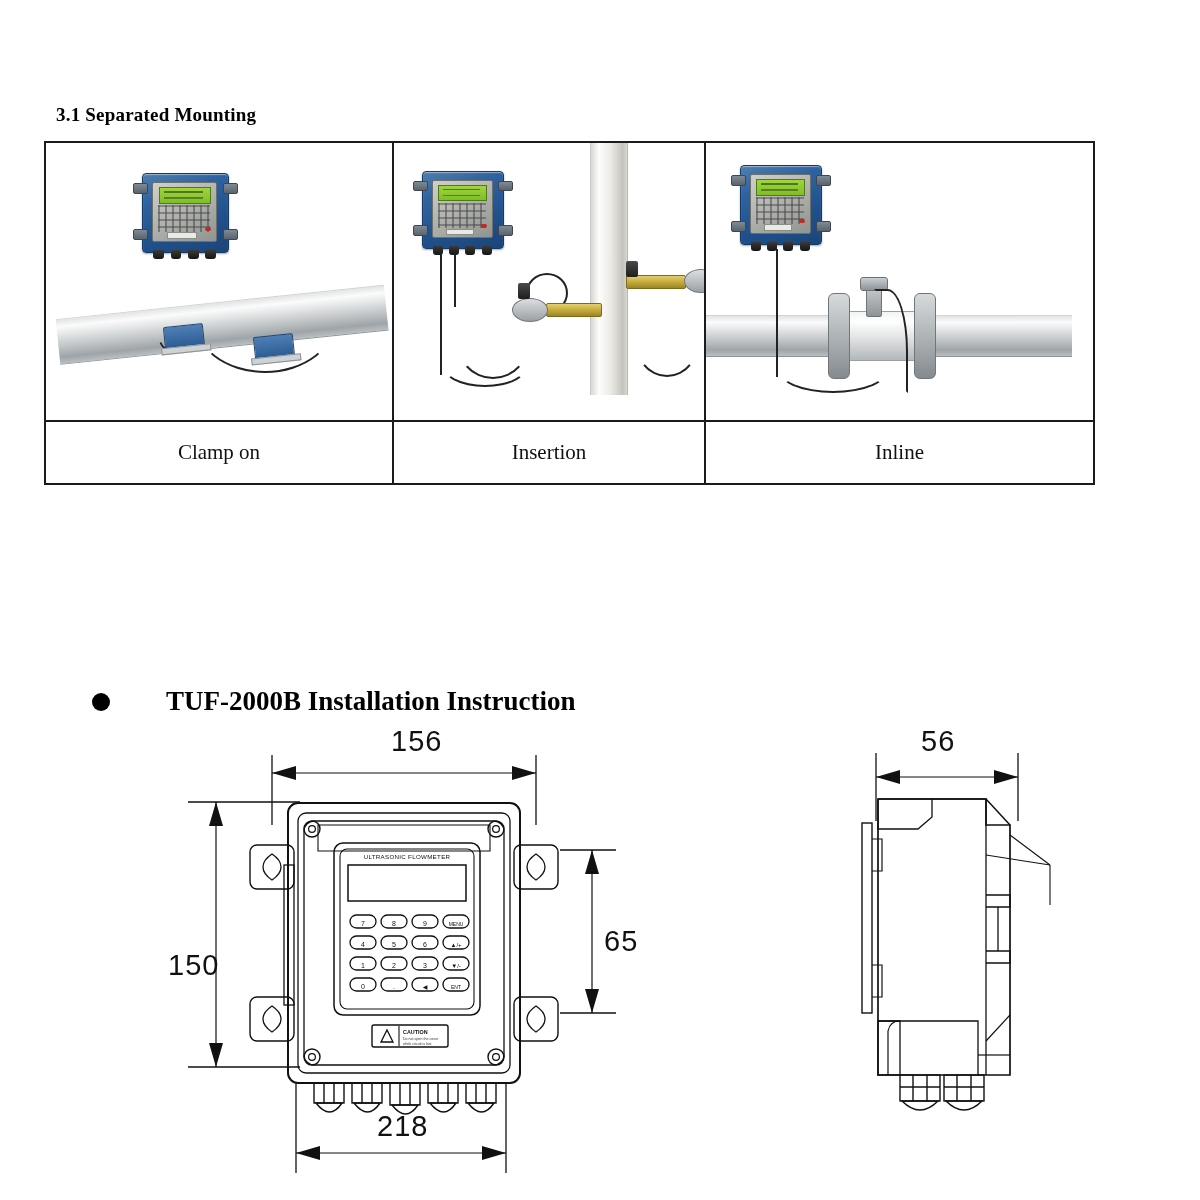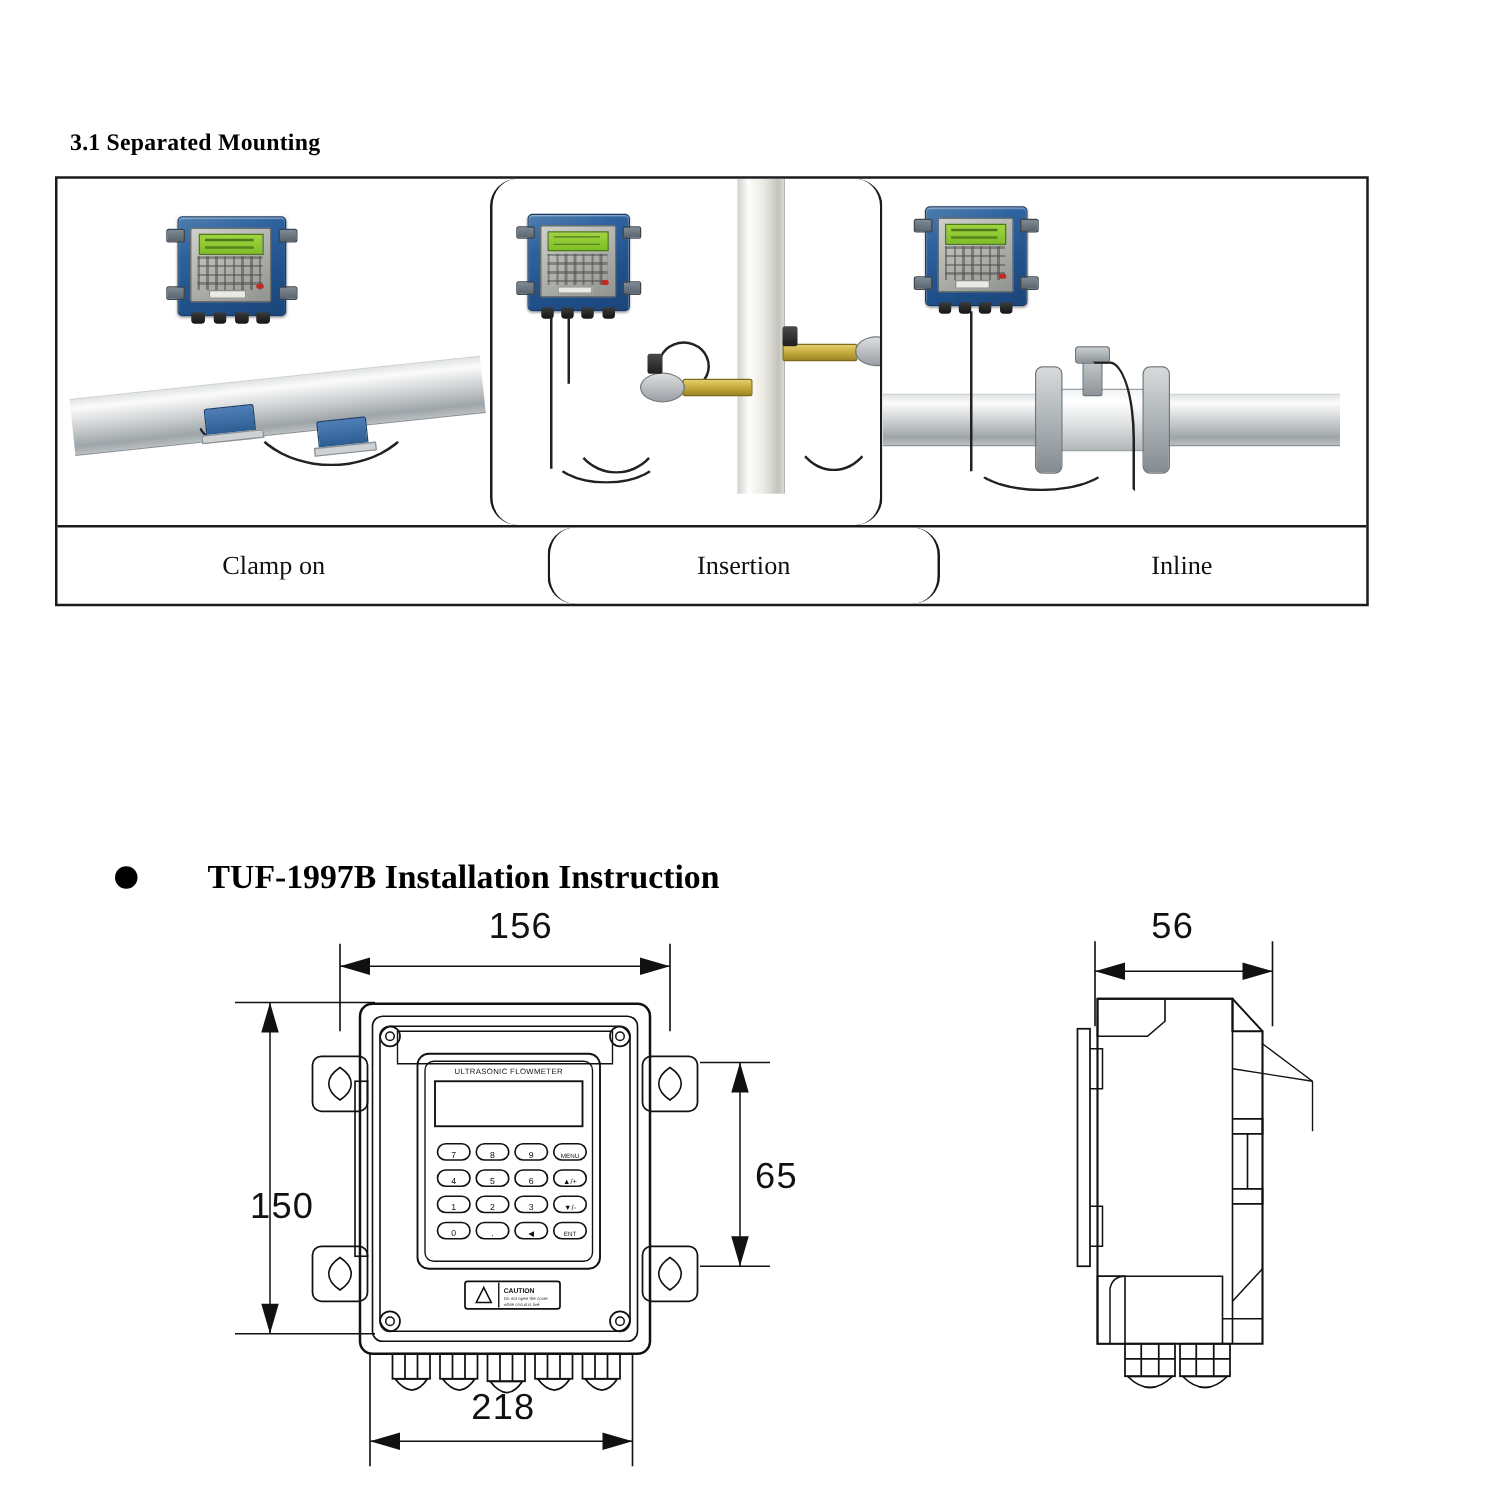--- a/index.html
+++ b/index.html
@@ -41,29 +41,28 @@
     flex-direction: column;
   }
   .mt-row-images {
     display: flex;
     height: 277px;
   }
   .mt-row-labels {
     display: flex;
     flex: 1;
     border-top: 2.5px solid #1b1b1b;
-    gap: 46px;
   }
   .mt-cell {
     position: relative;
     box-sizing: border-box;
     overflow: hidden;
   }
   .mt-cell.c1 { width: 346px; }
-  .mt-cell.c2 { width: 314px; border-left: 2.5px solid #1b1b1b; border-right: 2.5px solid #1b1b1b; border-radius: 22px;}
+  .mt-cell.c2 { width: 314px; border-left: 2.5px solid #1b1b1b; border-right: 2.5px solid #1b1b1b;}
   .mt-cell.c3 { flex: 1; }
   .mt-label {
     display: flex;
     align-items: center;
     justify-content: center;
     font-family: "Liberation Serif", serif;
     font-size: 21px;
     color: #111;
   }
 
@@ -351,21 +350,21 @@
 
   <div class="mt-row-labels">
     <div class="mt-cell c1 mt-label">Clamp on</div>
     <div class="mt-cell c2 mt-label">Insertion</div>
     <div class="mt-cell c3 mt-label">Inline</div>
   </div>
 </div>
 
 <div id="bullet-heading">
   <span class="dot"></span>
-  <span class="txt">TUF-1997B Installation Instruction</span>
+  <span class="txt">TUF-2000B Installation Instruction</span>
 </div>
 
 <div id="drawing">
 
   <svg class="dwg-svg" width="1200" height="470" viewBox="0 0 1200 470">
     <g fill="none" stroke="#111" stroke-width="1.6">
 
       <g stroke-width="1.3">
         <line x1="272" y1="30" x2="272" y2="100"></line>
         <line x1="536" y1="30" x2="536" y2="100"></line>
@@ -553,17 +552,17 @@
       <text x="425" y="264" font-size="6">◀</text>
       <text x="456" y="264" font-size="5">ENT</text>
     </g>
 
     <text x="403" y="309" font-family="Liberation Sans, sans-serif" font-size="5.4" font-weight="bold" fill="#111">CAUTION</text>
     <text x="403" y="315" font-family="Liberation Sans, sans-serif" font-size="3.6" fill="#333">Do not open the cover</text>
     <text x="403" y="319.5" font-family="Liberation Sans, sans-serif" font-size="3.6" fill="#333">while circuit is live</text>
   </svg>
 
   <div class="dim-text" style="left:391px; top:0px;">156</div>
-  <div class="dim-text" style="left:168px; top:224px;margin-left:32px;">150</div>
+  <div class="dim-text" style="left:168px; top:224px;">150</div>
   <div class="dim-text" style="left:604px; top:200px;">65</div>
   <div class="dim-text" style="left:377px; top:385px;">218</div>
   <div class="dim-text" style="left:921px; top:0px;">56</div>
 </div>
 
 </body></html>

